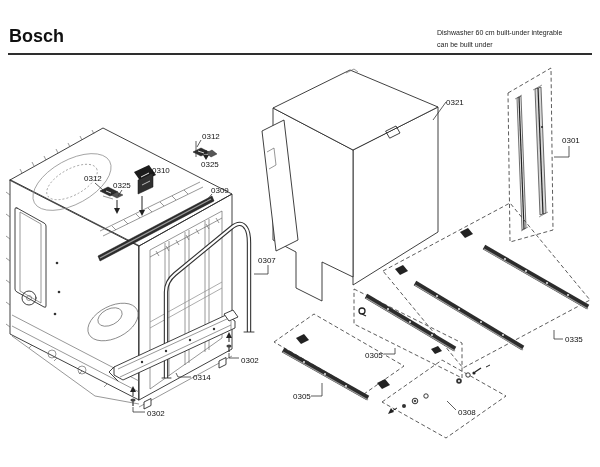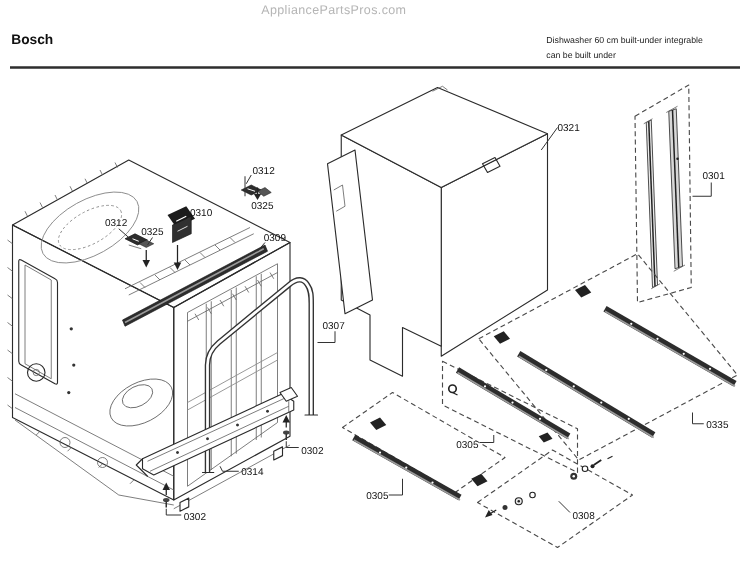--- a/index.html
+++ b/index.html
@@ -1,20 +1,20 @@
 <!DOCTYPE html>
 <html><head>
 <meta charset="utf-8">
 <style>
   html,body{margin:0;padding:0;background:#fff;}
   .page{position:relative;width:600px;height:467px;background:#ffffff;overflow:hidden;
         font-family:"Liberation Sans",sans-serif;}
   .watermark{position:absolute;left:209px;top:3px;font-size:10px;color:#b5b5b5;
              letter-spacing:.3px;white-space:nowrap;}
-  .brand{position:absolute;left:9px;top:26px;font-size:11px;font-weight:bold;color:#101010;}
+  .brand{position:absolute;left:9px;top:26px;font-size:18px;font-weight:bold;color:#101010;}
   .desc{position:absolute;left:437px;top:27px;font-size:7px;line-height:11.5px;color:#1c1c1c;}
   .rule{position:absolute;left:8px;top:53px;width:584px;height:2px;background:#2e2e2e;}
   svg.diagram{position:absolute;left:0;top:0;}
   svg text{font-family:"Liberation Sans",sans-serif;font-size:8px;fill:#111;}
   .ln{fill:none;stroke:#2b2b2b;stroke-width:.9;stroke-linejoin:round;stroke-linecap:round;}
   .wfill{fill:#ffffff;stroke:#2b2b2b;stroke-width:.9;stroke-linejoin:round;}
   .thin{fill:none;stroke:#606060;stroke-width:.65;}
   .faint{fill:none;stroke:#8a8a8a;stroke-width:.7;}
   .dash{fill:none;stroke:#4a4a4a;stroke-width:.9;stroke-dasharray:4 2.6;stroke-linejoin:round;}
   .rail{fill:none;stroke:#2c2c2c;stroke-width:5;stroke-linecap:butt;}
@@ -23,21 +23,20 @@
   .arr{fill:none;stroke:#222;stroke-width:1;}
   .darkfill{fill:#2d2d2d;stroke:#111;stroke-width:.5;}
   .tube1{fill:none;stroke:#333;stroke-width:4.4;stroke-linejoin:round;}
   .tube2{fill:none;stroke:#fff;stroke-width:2.2;stroke-linejoin:round;}
 </style>
 </head>
 <body>
 
 <div class="page">
 
-  <div class="watermark">AppliancePartsPros.com</div>
   <div class="brand">Bosch</div>
   <div class="desc">
     <div>Dishwasher 60 cm built-under integrable</div>
     <div>can be built under</div>
   </div>
   <div class="rule"></div>
 
   <svg class="diagram" width="600" height="467" viewBox="0 0 600 467">
 
     <g>

